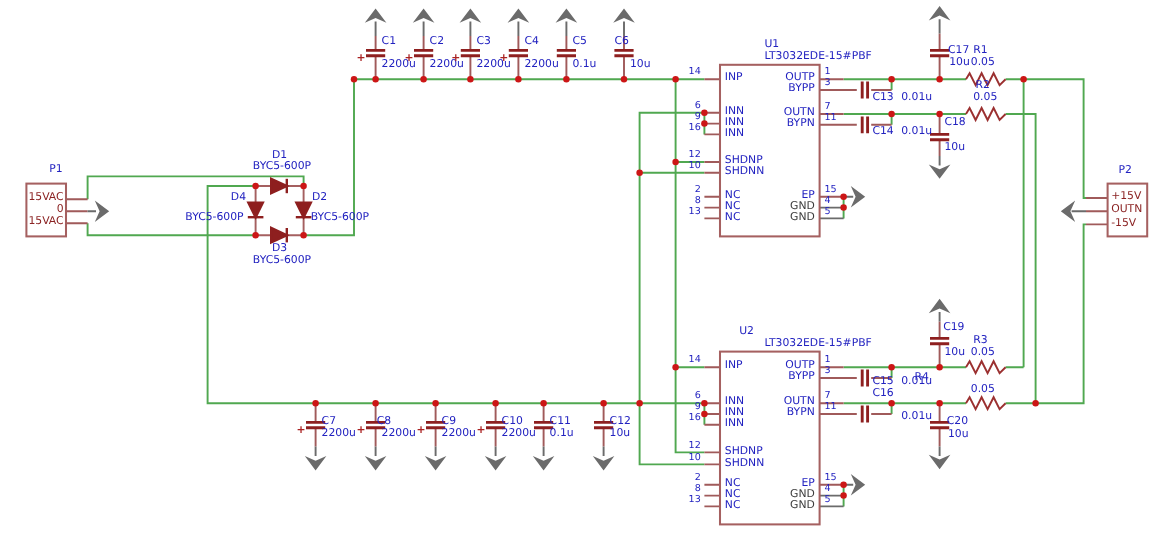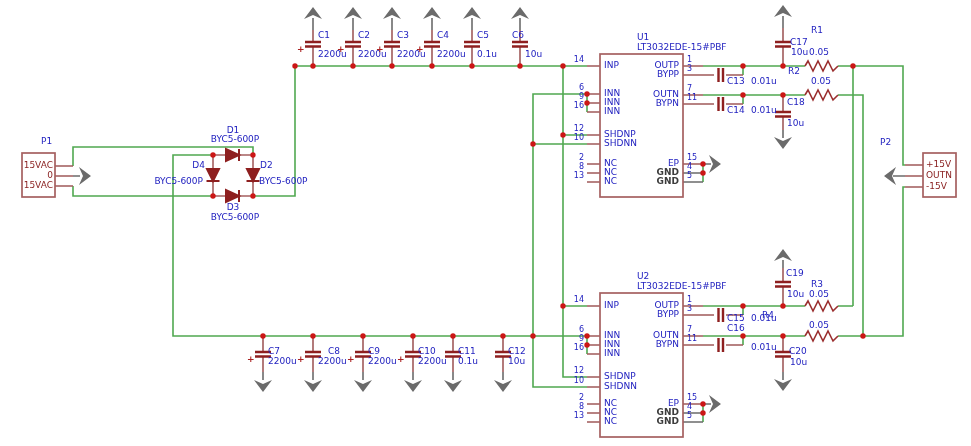--- a/index.html
+++ b/index.html
@@ -3,21 +3,21 @@
 <meta charset="utf-8">
 <style>
   html,body{margin:0;padding:0;background:#fff;}
   #canvas{position:relative;width:971px;height:446px;background:#ffffff;overflow:hidden;
           font-family:"DejaVu Sans",sans-serif;}
   #canvas svg{position:absolute;left:0;top:0;}
   .t{position:absolute;font-size:9px;line-height:1;white-space:nowrap;}
   .num{font-size:8px;}
   .b{color:#2222c0;}
   .r{color:#8b2323;}
-  .gnd{color:#3c3c3c;font-weight:bold;}
+  .gnd{color:#3c3c3c;}
   .plus{color:#aa2222;font-weight:bold;font-size:9px;}
   .ra{transform:translateX(-100%);}
   .ca{transform:translateX(-50%);}
 </style>
 </head>
 <body>
 
 <div id="canvas">
 
 <svg width="971" height="446" viewBox="0 0 971 446">
@@ -152,21 +152,21 @@
         <circle cx="703" cy="404" r="2.7"></circle>
         <circle cx="703" cy="413" r="2.7"></circle>
   </g>
 </svg>
 
 <span class="t b" style="left:41px;top:137px">P1</span>
 <span class="t r ra" style="left:53px;top:161px">15VAC</span>
 <span class="t r ra" style="left:53px;top:171px">0</span>
 <span class="t r ra" style="left:53px;top:181px">15VAC</span>
 
-<span class="t b" style="left:880px;top:138px">P2</span>
+<span class="t b" style="left:932px;top:138px">P2</span>
 <span class="t r" style="left:926px;top:160px">+15V</span>
 <span class="t r" style="left:926px;top:171px">OUTN</span>
 <span class="t r" style="left:926px;top:182px">-15V</span>
 
 <span class="t b ca" style="left:233px;top:126px">D1</span>
 <span class="t b ca" style="left:235px;top:135px">BYC5-600P</span>
 <span class="t b" style="left:260px;top:161px">D2</span>
 <span class="t b" style="left:259px;top:177px">BYC5-600P</span>
 <span class="t b ca" style="left:233px;top:203px">D3</span>
 <span class="t b ca" style="left:235px;top:213px">BYC5-600P</span>
@@ -186,21 +186,21 @@
 <span class="t b" style="left:437px;top:50px">2200u</span>
 <span class="t plus" style="left:416px;top:45px">+</span>
 <span class="t b" style="left:477px;top:31px">C5</span>
 <span class="t b" style="left:477px;top:50px">0.1u</span>
 <span class="t b" style="left:512px;top:31px">C6</span>
 <span class="t b" style="left:525px;top:50px">10u</span>
 
 <span class="t b" style="left:268px;top:347px">C7</span>
 <span class="t b" style="left:268px;top:357px">2200u</span>
 <span class="t plus" style="left:247px;top:355px">+</span>
-<span class="t b" style="left:328px;top:347px">C8</span>
+<span class="t b" style="left:314px;top:347px">C8</span>
 <span class="t b" style="left:318px;top:357px">2200u</span>
 <span class="t plus" style="left:297px;top:355px">+</span>
 <span class="t b" style="left:368px;top:347px">C9</span>
 <span class="t b" style="left:368px;top:357px">2200u</span>
 <span class="t plus" style="left:347px;top:355px">+</span>
 <span class="t b" style="left:418px;top:347px">C10</span>
 <span class="t b" style="left:418px;top:357px">2200u</span>
 <span class="t plus" style="left:397px;top:355px">+</span>
 <span class="t b" style="left:458px;top:347px">C11</span>
 <span class="t b" style="left:458px;top:357px">0.1u</span>
@@ -218,23 +218,23 @@
 
 <span class="t b" style="left:790px;top:38px">C17</span>
 <span class="t b" style="left:791px;top:48px">10u</span>
 <span class="t b" style="left:787px;top:98px">C18</span>
 <span class="t b" style="left:787px;top:119px">10u</span>
 <span class="t b" style="left:786px;top:269px">C19</span>
 <span class="t b" style="left:787px;top:290px">10u</span>
 <span class="t b" style="left:789px;top:347px">C20</span>
 <span class="t b" style="left:790px;top:358px">10u</span>
 
-<span class="t b" style="left:811px;top:26px">R1</span>
+<span class="t b" style="left:811px;top:38px">R1</span>
 <span class="t b" style="left:809px;top:48px">0.05</span>
-<span class="t b" style="left:788px;top:67px">R2</span>
+<span class="t b" style="left:813px;top:67px">R2</span>
 <span class="t b" style="left:811px;top:77px">0.05</span>
 <span class="t b" style="left:811px;top:280px">R3</span>
 <span class="t b" style="left:809px;top:290px">0.05</span>
 <span class="t b" style="left:762px;top:311px">R4</span>
 <span class="t b" style="left:809px;top:321px">0.05</span>
 
 <span class="t b" style="left:637px;top:33px">U1</span>
 <span class="t b" style="left:637px;top:43px">LT3032EDE-15#PBF</span>
 <span class="t b" style="left:604px;top:61px">INP</span>
 <span class="t b" style="left:604px;top:89px">INN</span>
@@ -262,21 +262,21 @@
 <span class="t b num ra" style="left:584px;top:163px">8</span>
 <span class="t b num ra" style="left:584px;top:172px">13</span>
 <span class="t b num" style="left:687px;top:56px">1</span>
 <span class="t b num" style="left:687px;top:65px">3</span>
 <span class="t b num" style="left:687px;top:85px">7</span>
 <span class="t b num" style="left:687px;top:94px">11</span>
 <span class="t b num" style="left:687px;top:154px">15</span>
 <span class="t b num" style="left:687px;top:163px">4</span>
 <span class="t b num" style="left:687px;top:172px">5</span>
 
-<span class="t b" style="left:637px;top:272px">U2</span>
+<span class="t b" style="left:616px;top:272px">U2</span>
 <span class="t b" style="left:637px;top:282px">LT3032EDE-15#PBF</span>
 <span class="t b" style="left:604px;top:301px">INP</span>
 <span class="t b" style="left:604px;top:331px">INN</span>
 <span class="t b" style="left:604px;top:340px">INN</span>
 <span class="t b" style="left:604px;top:349px">INN</span>
 <span class="t b" style="left:604px;top:372px">SHDNP</span>
 <span class="t b" style="left:604px;top:382px">SHDNN</span>
 <span class="t b" style="left:604px;top:399px">NC</span>
 <span class="t b" style="left:604px;top:408px">NC</span>
 <span class="t b" style="left:604px;top:417px">NC</span>

